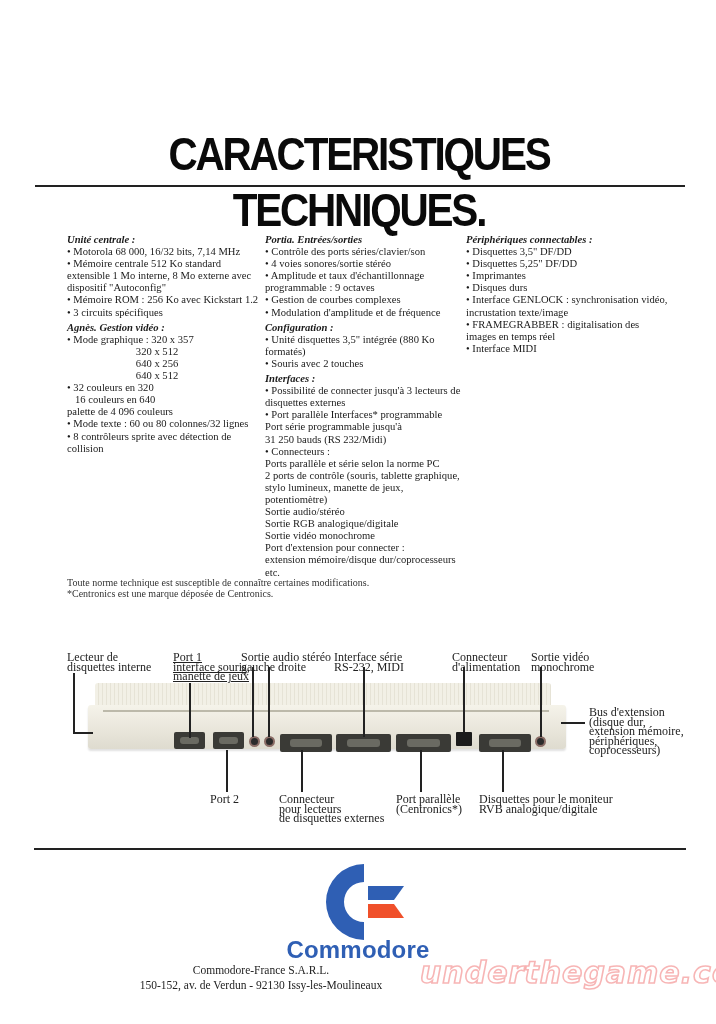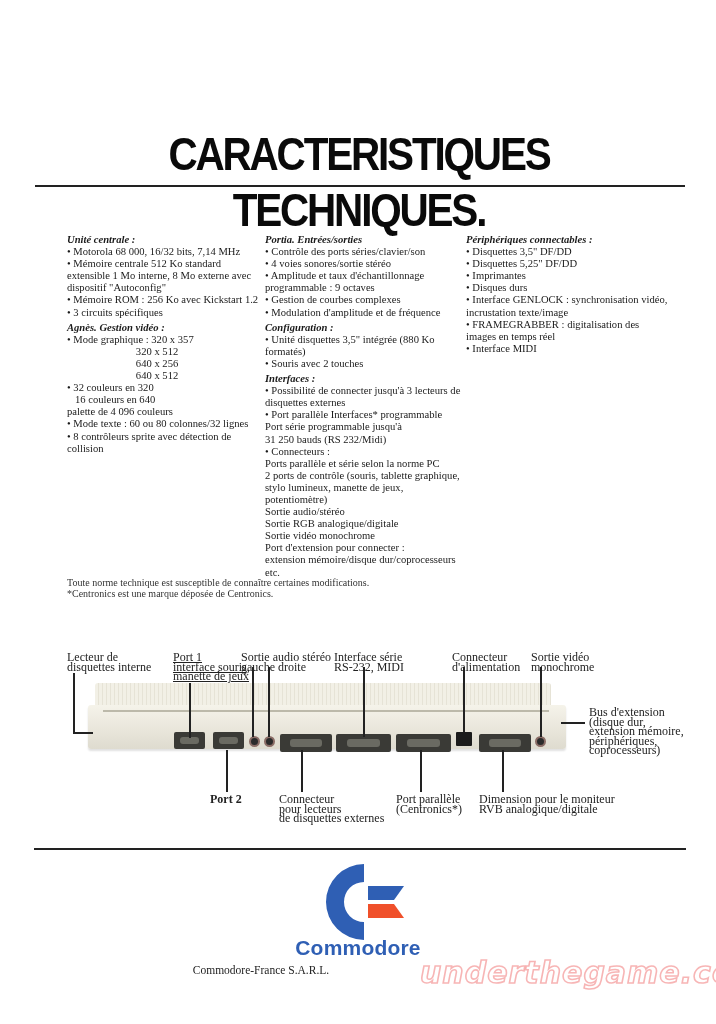--- a/index.html
+++ b/index.html
@@ -43,21 +43,21 @@
   .case-edge { position: absolute; left: 103px; top: 710px; width: 446px; height: 1.5px; background: #bcb9aa; }
   .port { position: absolute; background: #3a3a36; border-radius: 2px; }
   .port .inner { position: absolute; left: 20%; right: 20%; top: 28%; bottom: 28%; background: #6a6a62; border-radius: 3px; }
   .jack { position: absolute; width: 11px; height: 11px; border-radius: 50%; background: #2b2b2b; border: 2px solid #8b6d66; }
   .power { position: absolute; background: #1b1b1b; border-radius: 1px; }
 
   .logo { position: absolute; left: 318px; top: 862px; width: 100px; height: 80px; }
   .brand {
     position: absolute; left: 0; width: 716px; top: 936px; text-align: center;
     font-family: "Liberation Sans", "DejaVu Sans", sans-serif; font-weight: bold;
-    font-size: 21px; color: #2f5fb4; letter-spacing: 0.2px; 
+    font-size: 24px; color: #2f5fb4; letter-spacing: 0.2px; 
   }
   .company { position: absolute; left: 0; width: 572px; top: 963px; text-align: center; font-size: 11.5px; line-height: 15px; color: #222; padding-right: 50px;}
   .company span { display: block; }
   .watermark {
     position: absolute; left: 420px; top: 955px; font-family: "DejaVu Sans", sans-serif;
     font-size: 30px; font-weight: bold; font-style: italic; color: transparent;
     -webkit-text-stroke: 1.6px rgba(240,120,120,0.55); letter-spacing: 1px;
   }
 </style>
 </head>
@@ -201,34 +201,35 @@
 RS-232, MIDI</div>
   <div class="lbl" style="left:452px;top:653px;">Connecteur
 d'alimentation</div>
   <div class="lbl" style="left:531px;top:653px;">Sortie vidéo
 monochrome</div>
   <div class="lbl" style="left:589px;top:708px;">Bus d'extension
 (disque dur,
 extension mémoire,
 périphériques,
 coprocesseurs)</div>
-  <div class="lbl" style="left:210px;top:795px;font-weight:bold;">Port 2</div>
+  <div class="lbl" style="left:210px;top:795px;">Port 2</div>
   <div class="lbl" style="left:279px;top:795px;">Connecteur
 pour lecteurs
 de disquettes externes</div>
   <div class="lbl" style="left:396px;top:795px;">Port parallèle
 (Centronics*)</div>
-  <div class="lbl" style="left:479px;top:795px;">Dimension pour le moniteur
+  <div class="lbl" style="left:479px;top:795px;">Disquettes pour le moniteur
 RVB analogique/digitale</div>
 </div>
 
 <div class="rule bottom"></div>
 
 <svg class="logo" viewBox="0 0 100 80">
   <path d="M46,2 A38,38 0 1,0 46,78 L46,60 A20,20 0 1,1 46,20 Z" fill="#2f5fb4"></path>
   <path d="M50,24 L86,24 L76,38 L50,38 Z" fill="#2f5fb4"></path>
   <path d="M50,42 L76,42 L86,56 L50,56 Z" fill="#f0502a"></path>
 </svg>
 <div class="brand">Commodore</div>
 <div class="company">
   <span>Commodore-France S.A.R.L.</span>
+  <span>150-152, av. de Verdun - 92130 Issy-les-Moulineaux</span>
 </div>
 <div class="watermark">underthegame.com</div>
 
 </body></html>

